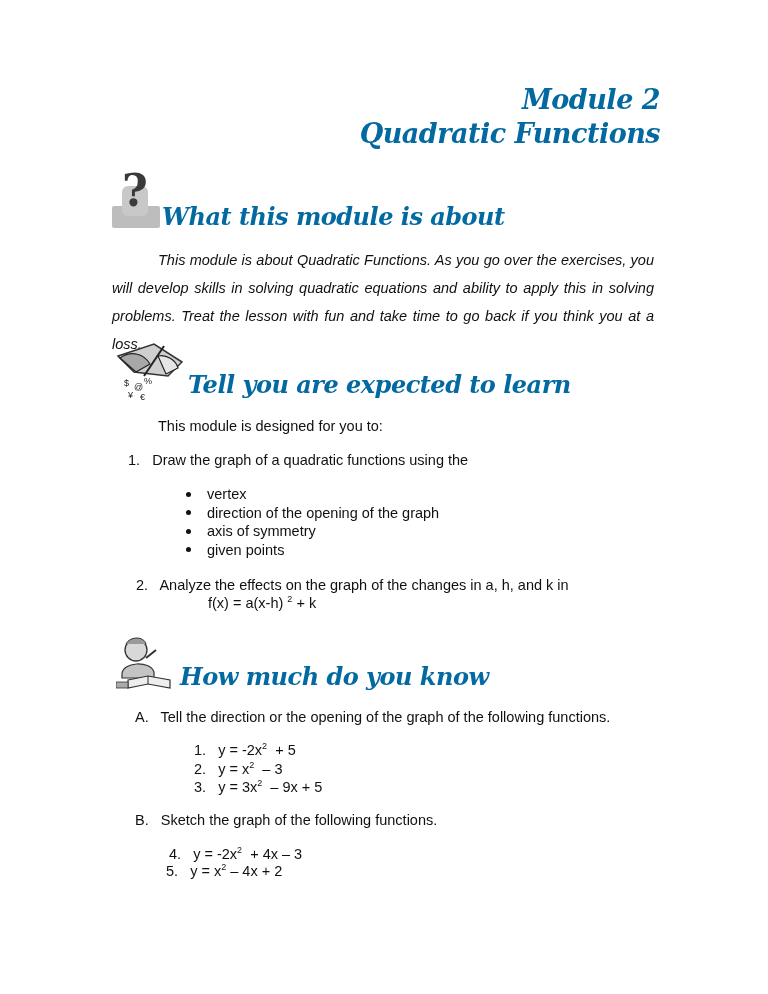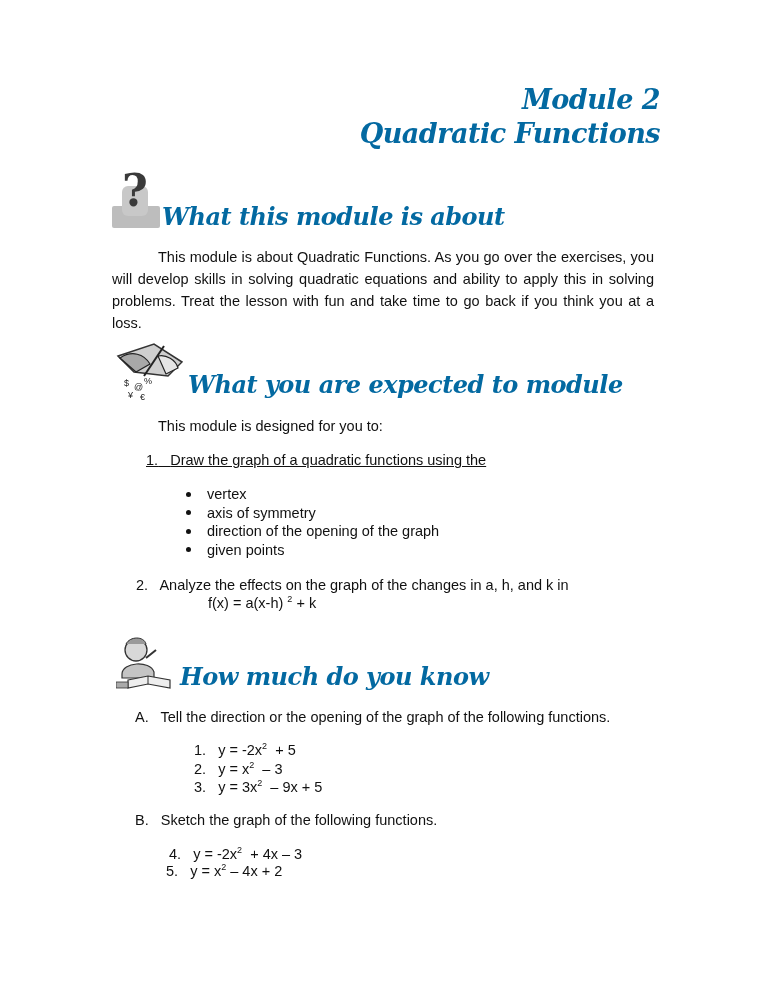--- a/index.html
+++ b/index.html
@@ -4,21 +4,21 @@
   <style>
     html, body { margin: 0; padding: 0; background: #ffffff; }
     body { width: 768px; height: 994px; position: relative; overflow: hidden;
            font-family: "Liberation Sans", sans-serif; color: #111; }
     .abs { position: absolute; }
     .script { font-family: "DejaVu Serif", serif; font-style: italic; font-weight: bold;
               letter-spacing: -0.5px; color: #0369a1; }
     .title1 { right: 108px; top: 84px; font-size: 27px; }
     .title2 { right: 108px; top: 118px; font-size: 27px; }
     .heading { font-size: 24px; white-space: nowrap; }
-    .body-text { font-size: 14.5px; line-height: 22px; }
+    .body-text { font-size: 14.5px; line-height: 28px; font-style: italic; }
     .para { left: 112px; top: 246px; width: 542px; text-align: justify; }
     .para .indent { display: inline-block; width: 46px; }
     .line { white-space: nowrap; font-size: 14.5px; }
     .bullet-row { display: flex; align-items: center; height: 18.5px; font-size: 14.5px; }
     .bullet-row .dot { width: 5px; height: 5px; border-radius: 50%; background: #111;
                        margin-left: 4px; margin-right: 16px; }
     sup { font-size: 9px; vertical-align: 6px; line-height: 0; }
     .icon { position: absolute; }
   </style>
 </head>
@@ -44,41 +44,41 @@
     <path d="M6,16 C18,8 30,12 36,22 L22,30 Z" fill="#a8a8a8" stroke="#222" stroke-width="1.2"></path>
     <path d="M44,14 C52,12 62,18 64,26 L52,32 Z" fill="#e6e6e6" stroke="#222" stroke-width="1.2"></path>
     <line x1="30" y1="34" x2="50" y2="4" stroke="#222" stroke-width="2"></line>
     <text x="10" y="44" font-size="9" fill="#222">$</text>
     <text x="20" y="48" font-size="9" fill="#222">@</text>
     <text x="30" y="42" font-size="9" fill="#222">%</text>
     <text x="14" y="56" font-size="9" fill="#222">¥</text>
     <text x="26" y="58" font-size="9" fill="#222">€</text>
   </svg>
 </div>
-<div class="abs script heading" style="left:188px; top:370px;">What you are expected to module</div>
+<div class="abs script heading" style="left:188px; top:370px;">Tell you are expected to learn</div>
 
 <div class="abs line" style="left:158px; top:418px;">This module is designed for you to:</div>
 
-<div class="abs line" style="left:146px; top:452px;text-decoration:underline;">
+<div class="abs line" style="left:128px; top:452px;">
   <span>1.</span>&nbsp;&nbsp;
   <span>Draw the graph of a quadratic functions using the</span>
 </div>
 
 <div class="abs" style="left:182px; top:485px;">
   <div class="bullet-row">
       <span class="dot"></span>
       <span>vertex</span>
     </div>
   <div class="bullet-row">
       <span class="dot"></span>
-      <span>axis of symmetry</span>
+      <span>direction of the opening of the graph</span>
     </div>
   <div class="bullet-row">
       <span class="dot"></span>
-      <span>direction of the opening of the graph</span>
+      <span>axis of symmetry</span>
     </div>
   <div class="bullet-row">
       <span class="dot"></span>
       <span>given points</span>
     </div>
 </div>
 
 <div class="abs line" style="left:136px; top:577px;">
   <span>2.</span>&nbsp;&nbsp;
   <span>Analyze the effects on the graph of the changes in a, h, and k in</span>

